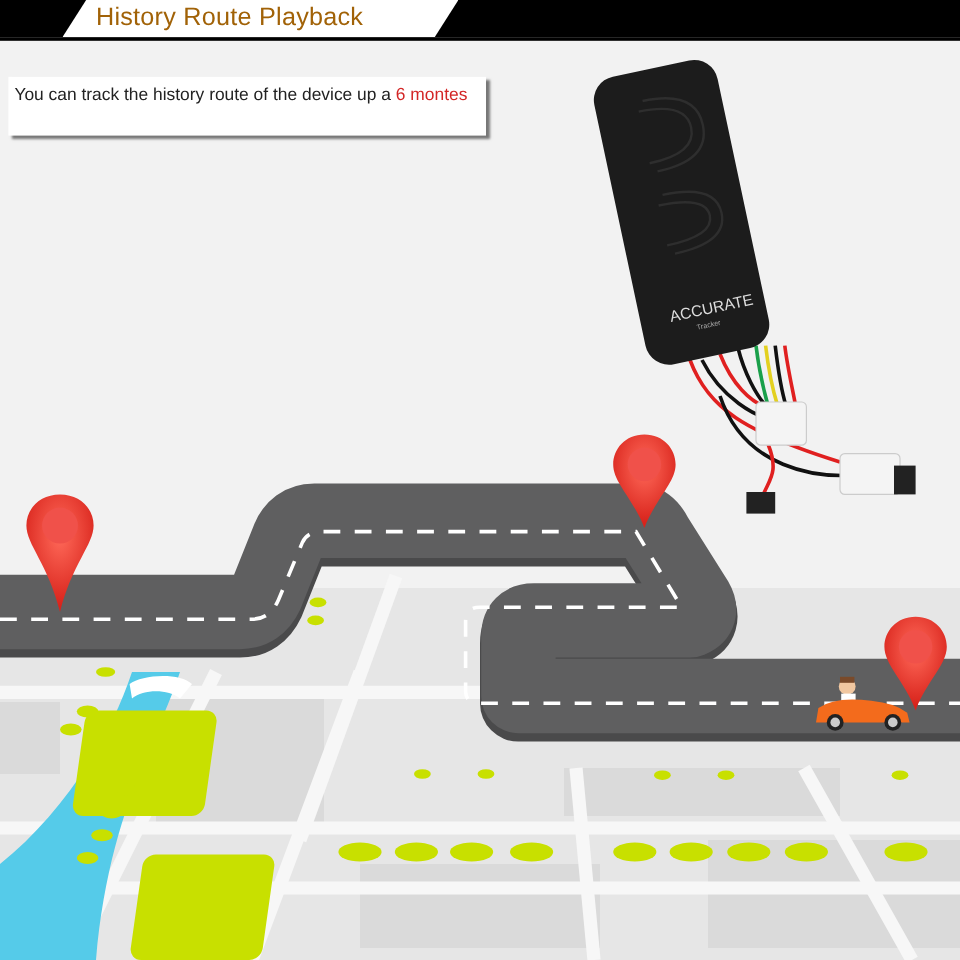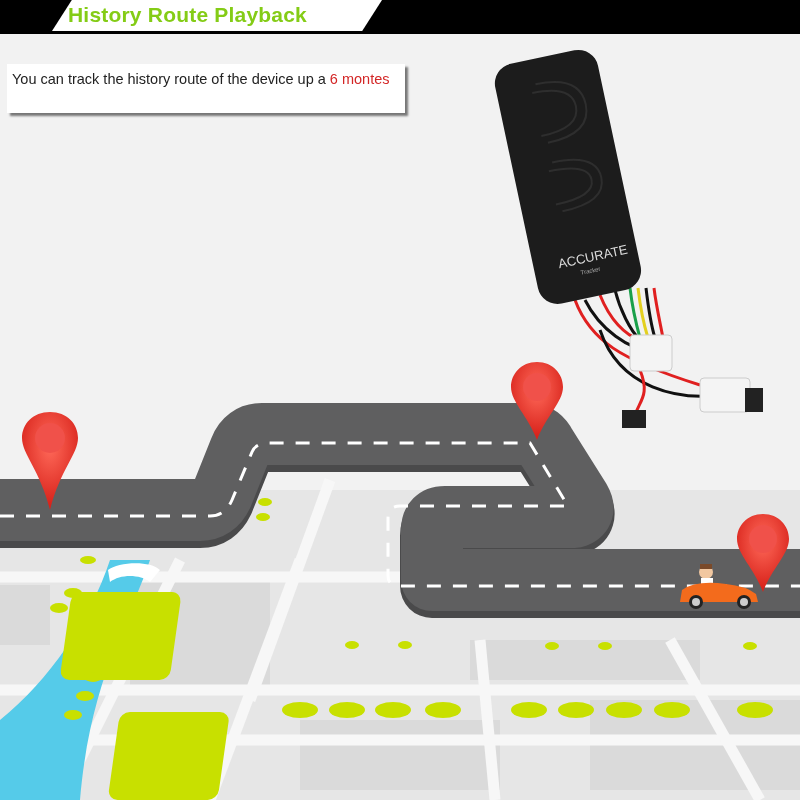--- a/index.html
+++ b/index.html
@@ -1,20 +1,20 @@
 <!DOCTYPE html>
 <html><head>
 <meta charset="utf-8">
 <style>
   html,body{margin:0;padding:0;}
   body{width:800px;height:800px;position:relative;overflow:hidden;background:#f2f2f2;font-family:"Liberation Sans",sans-serif;}
   .header{position:absolute;left:0;top:0;width:800px;height:31px;background:#000;}
   .header-white{position:absolute;left:52px;top:0;width:330px;height:31px;background:#fff;clip-path:polygon(6% 0,100% 0,94% 100%,0 100%);}
   .header-line{position:absolute;left:0;top:31px;width:800px;height:3px;background:#000;}
-  .header-title{position:absolute;left:68px;top:3px;font-size:21px;font-weight:bold;color:#84cc16;letter-spacing:0.2px;}
+  .header-title{position:absolute;left:80px;top:3px;font-size:21px;font-weight:normal;color:#a16207;letter-spacing:0.2px;}
   .info-box{position:absolute;left:7px;top:64px;width:398px;height:49px;background:#fff;box-shadow:3px 3px 2px #777;}
   .info-text{position:absolute;left:5px;top:6px;font-size:14.5px;line-height:19px;color:#222;}
   .info-text .hl{color:#d32626;}
   svg.scene{position:absolute;left:0;top:0;}
 </style>
 </head>
 <body>
 
 <svg class="scene" width="800" height="800" viewBox="0 0 800 800">
   <defs>

